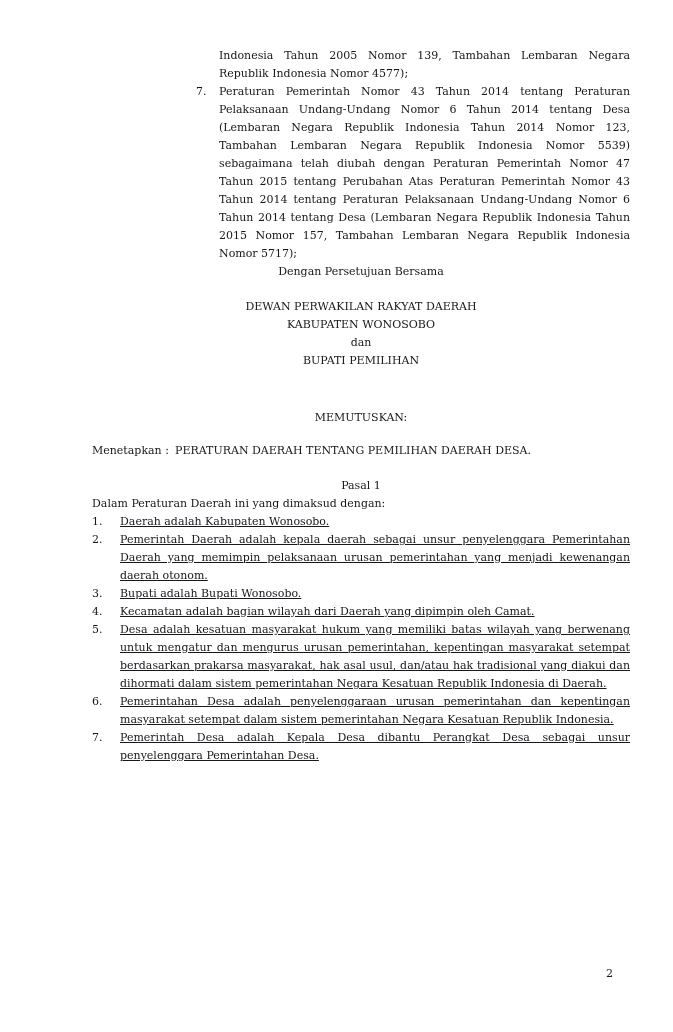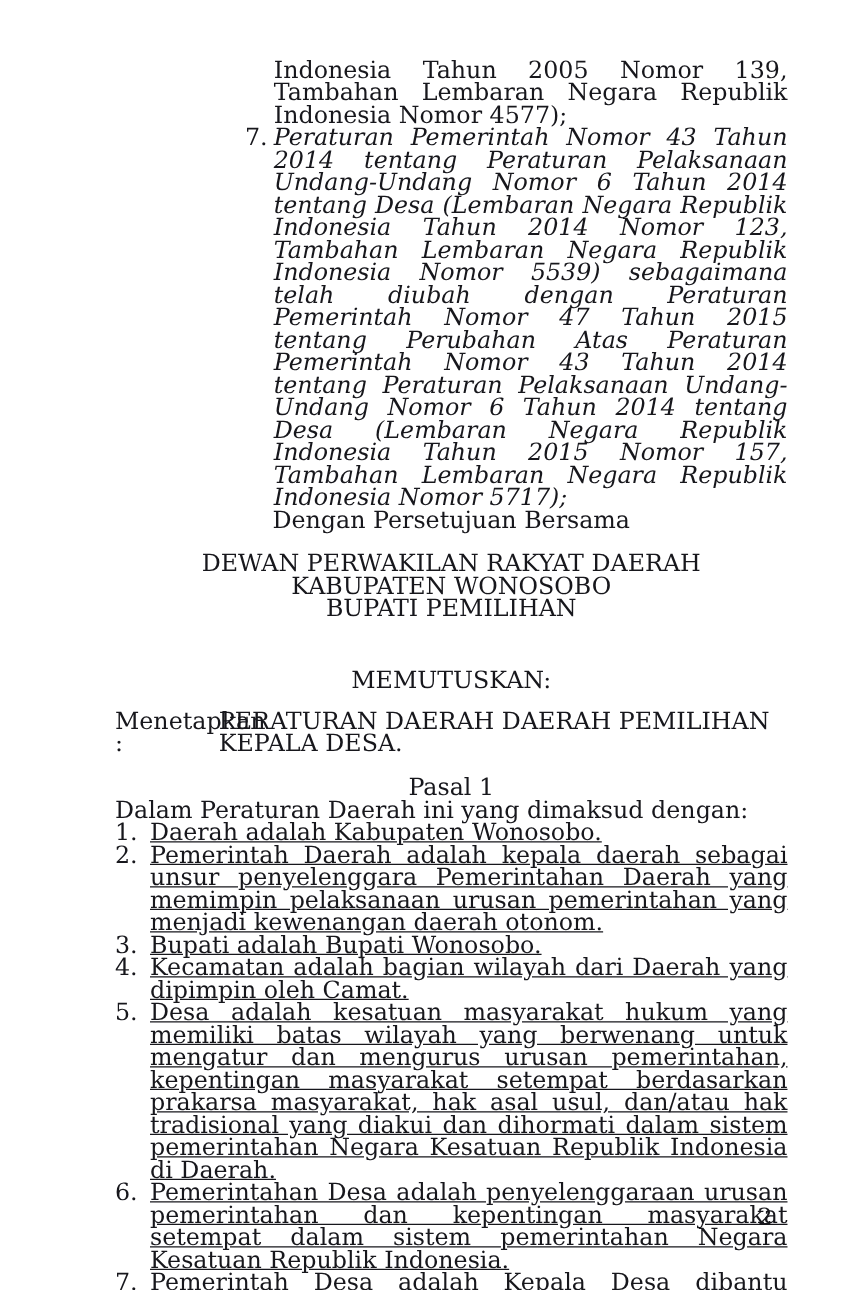--- a/index.html
+++ b/index.html
@@ -6,21 +6,21 @@
     margin: 0;
     padding: 0;
     background: #ffffff;
   }
   .page {
     position: relative;
     width: 673px;
     height: 1032px;
     background: #ffffff;
     font-family: "DejaVu Serif", "Liberation Serif", serif;
-    font-size: 19px;
+    font-size: 11px;
     line-height: 18px;
     color: #17171c;
     overflow: hidden;
   }
   .content {
     position: absolute;
     left: 92px;
     top: 47px;
     width: 538px;
   }
@@ -35,21 +35,20 @@
     display: flex;
     margin-left: 104px;   
   }
   .preamble-item .num {
     flex: none;
     width: 23px;
   }
   .preamble-item .txt {
     flex: 1;
     text-align: justify;
-    font-style: italic;
   }
 
   .agreement-intro { }
   .agreement-block { margin-top: 17px; }
 
   .memutuskan { margin-top: 39px; }
 
   .menetapkan-row {
     display: flex;
     margin-top: 15px;
@@ -92,28 +91,29 @@
     <div class="preamble-item">
       <span class="num">7.</span>
       <span class="txt">Peraturan Pemerintah Nomor 43 Tahun 2014 tentang Peraturan Pelaksanaan Undang-Undang Nomor 6 Tahun 2014 tentang Desa (Lembaran Negara Republik Indonesia Tahun 2014 Nomor 123, Tambahan Lembaran Negara Republik Indonesia Nomor 5539) sebagaimana telah diubah dengan Peraturan Pemerintah Nomor 47 Tahun 2015 tentang Perubahan Atas Peraturan Pemerintah Nomor 43 Tahun 2014 tentang Peraturan Pelaksanaan Undang-Undang Nomor 6 Tahun 2014 tentang Desa (Lembaran Negara Republik Indonesia Tahun 2015 Nomor 157, Tambahan Lembaran Negara Republik Indonesia Nomor 5717);</span>
     </div>
 
     <div class="agreement-intro center">Dengan Persetujuan Bersama</div>
 
     <div class="agreement-block">
       <div class="center">DEWAN PERWAKILAN RAKYAT DAERAH</div>
       <div class="center">KABUPATEN WONOSOBO</div>
+      <div class="center">dan</div>
       <div class="center">BUPATI PEMILIHAN</div>
     </div>
 
     <div class="memutuskan center">MEMUTUSKAN:</div>
 
     <div class="menetapkan-row">
       <span class="label">Menetapkan :</span>
-      <span class="value">PERATURAN DAERAH DAERAH PEMILIHAN KEPALA DESA.</span>
+      <span class="value">PERATURAN DAERAH TENTANG PEMILIHAN DAERAH DESA.</span>
     </div>
 
 
     <div class="pasal-heading center">Pasal 1</div>
 
     <div>Dalam Peraturan Daerah ini yang dimaksud dengan:</div>
 
     <div class="definitions">
       <div class="def-item">
         <span class="num">1.</span>

